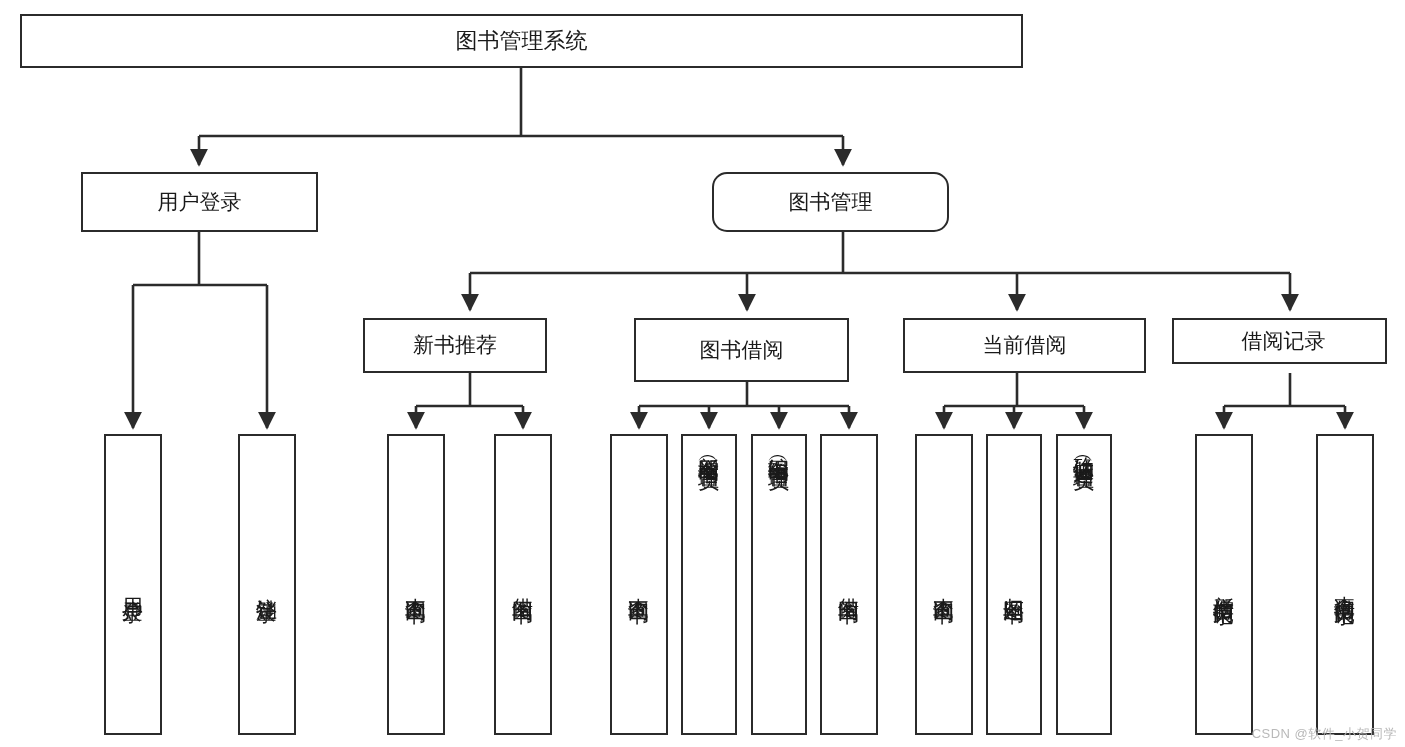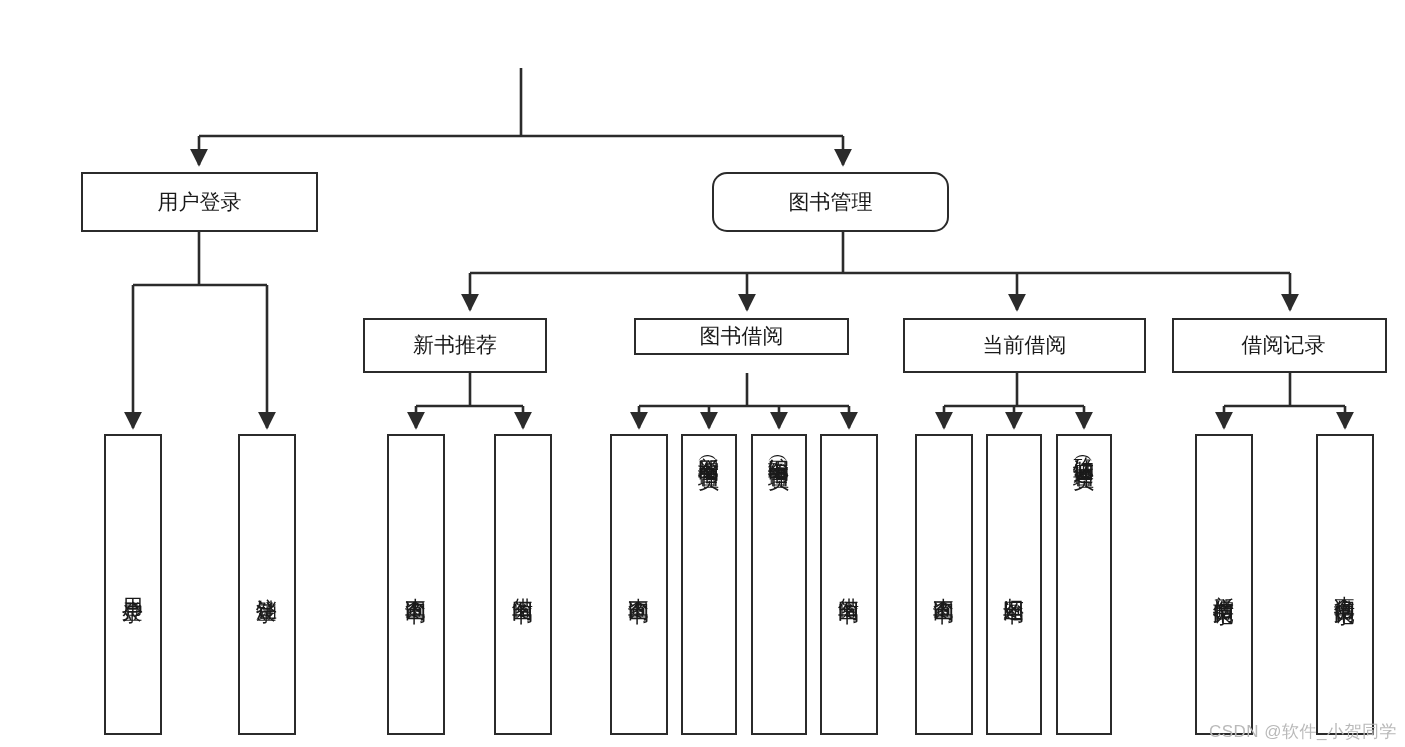--- a/index.html
+++ b/index.html
@@ -64,21 +64,21 @@
     left: 0;
     top: 0;
     width: 1405px;
     height: 747px;
     pointer-events: none;
   }
   .watermark {
     position: absolute;
     right: 8px;
     bottom: 4px;
-    font-size: 17px;
+    font-size: 13px;
     color: #b9b9b9;
     white-space: nowrap;
     letter-spacing: 0.5px;
   }
 </style>
 </head>
 <body>
 
 <div id="canvas">
 
@@ -125,42 +125,45 @@
       <path d="M 1014 406 L 1014 428" marker-end="url(#arrow)"></path>
       <path d="M 1084 406 L 1084 428" marker-end="url(#arrow)"></path>
 
       <path d="M 1290 373 L 1290 406"></path>
       <path d="M 1224 406 L 1345 406"></path>
       <path d="M 1224 406 L 1224 428" marker-end="url(#arrow)"></path>
       <path d="M 1345 406 L 1345 428" marker-end="url(#arrow)"></path>
     </g>
   </svg>
 
+  <div class="node h root" style="left:20px; top:14px; width:1003px; height:54px;">
+    <span class="label">图书管理系统</span>
+  </div>
 
   <div class="node h" style="left:81px; top:172px; width:237px; height:60px;">
     <span class="label">用户登录</span>
   </div>
 
   <div class="node h" style="left:712px; top:172px; width:237px; height:60px;border-radius:15px;">
     <span class="label">图书管理</span>
   </div>
 
   <div class="node h" style="left:363px; top:318px; width:184px; height:55px;">
     <span class="label">新书推荐</span>
   </div>
 
-  <div class="node h" style="left:634px; top:318px; width:215px; height:37px;">
+  <div class="node h" style="left:634px; top:318px; width:215px; height:64px;">
     <span class="label">图书借阅</span>
   </div>
 
   <div class="node h" style="left:903px; top:318px; width:243px; height:55px;">
     <span class="label">当前借阅</span>
   </div>
 
-  <div class="node h" style="left:1172px; top:318px; width:215px; height:55px;padding-left:8px;">
+  <div class="node h" style="left:1172px; top:318px; width:215px; height:46px;padding-left:8px;">
     <span class="label">借阅记录</span>
   </div>
 
   <div class="node v centered" style="left:104px; top:434px; width:58px; height:301px;">
     <span class="label">用户登录</span>
   </div>
   <div class="node v centered" style="left:238px; top:434px; width:58px; height:301px;">
     <span class="label">注销登录</span>
   </div>
 

